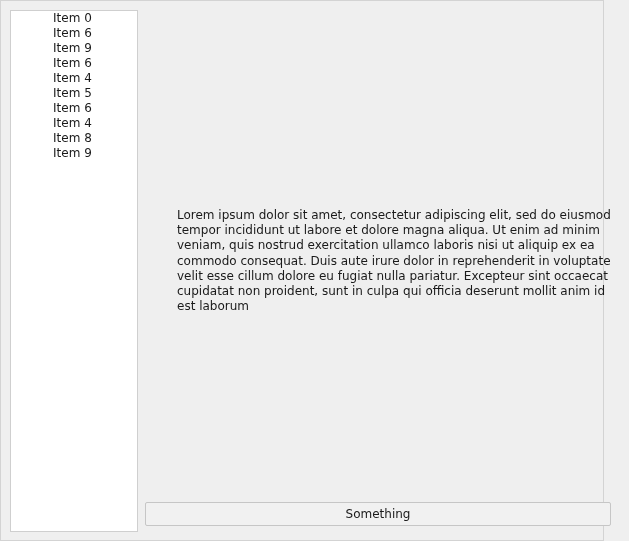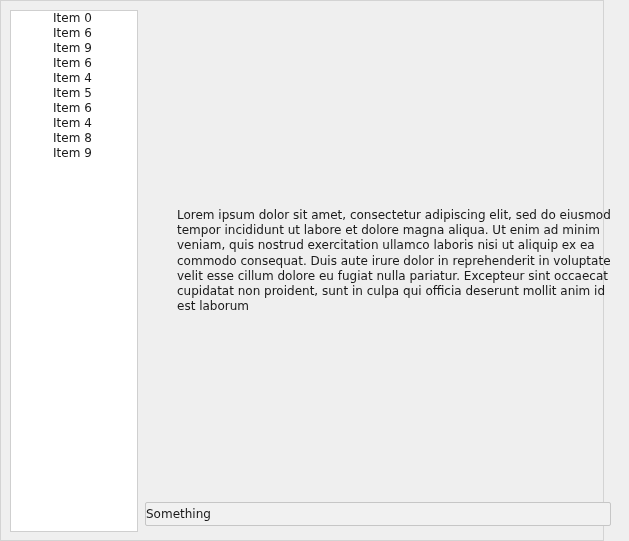--- a/index.html
+++ b/index.html
@@ -66,21 +66,21 @@
     top: 492px;
     width: 466px;
     height: 24px;
     background: #f1f1f1;
     border: 1px solid #c6c6c6;
     border-radius: 2px;
     box-sizing: border-box;
     font-family: "DejaVu Sans", sans-serif;
     font-size: 12px;
     color: #1a1a1a;
-    text-align: left;
+    text-align: center;
     line-height: 22px;
     padding: 0;
   }
 </style>
 </head>
 <body>
 
 <div class="window">
 
   <div class="list-panel">

